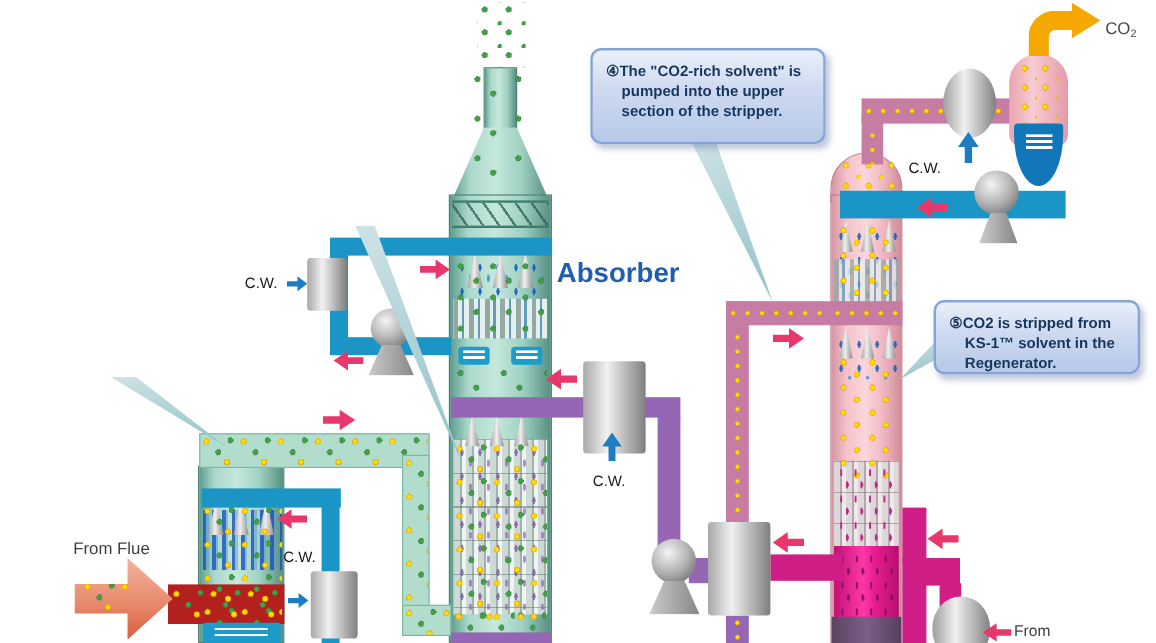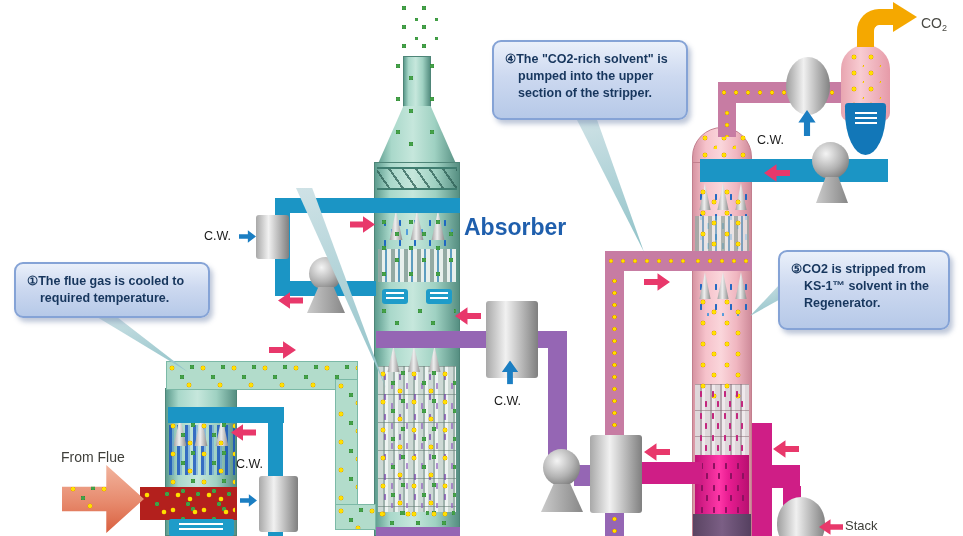--- a/index.html
+++ b/index.html
@@ -203,21 +203,21 @@
   <div class="dashd" style="left:698px;top:458px;width:48px;height:56px"></div>
   <div class="darkp" style="left:693px;top:514px;width:58px;height:22px;z-index:3"></div>
 
   <div class="pmag" style="left:752px;top:423px;width:20px;height:46px"></div>
   <div class="arr pink left" style="left:773px;top:440px;width:26px;height:18px"></div>
   <div class="pmag" style="left:752px;top:465px;width:48px;height:23px"></div>
   <div class="pmag" style="left:752px;top:487px;width:20px;height:49px"></div>
   <div class="pmag" style="left:783px;top:486px;width:18px;height:24px"></div>
   <div class="oval" style="left:777px;top:497px;width:48px;height:52px;border-radius:50% 50% 45% 45%"></div>
   <div class="arr pink left" style="left:819px;top:519px;width:24px;height:16px"></div>
-  <div class="smalllbl" style="left:845px;top:518px;font-size:13px">Stack</div>
+  <div class="smalllbl" style="left:845px;top:518px;font-size:13px">From</div>
 
   <div class="pmauve dyv" style="left:718px;top:95px;width:18px;height:42px"></div>
   <div class="pmauve dyh" style="left:718px;top:82px;width:136px;height:21px"></div>
   <div class="oval" style="left:786px;top:57px;width:44px;height:58px"></div>
   <div class="arr bluea up" style="left:794px;top:114px;width:26px;height:18px"></div>
   <div class="cw" style="left:757px;top:133px"><span>C.W.</span></div>
   <div class="pblue" style="left:700px;top:159px;width:188px;height:23px"></div>
   <div style="left:841px;top:45px;width:49px;height:76px;background:linear-gradient(90deg,#e8a5b0,#f8ccd2 40%,#e69aa8);border-radius:24px 24px 8px 8px;z-index:6"></div>
   <div class="dy" style="left:847px;top:51px;width:38px;height:58px;background-size:17px 16px;z-index:6"></div>
   <div style="left:845px;top:103px;width:41px;height:52px;background:#1277b8;border-radius:4px 4px 60% 60%/4px 4px 100% 100%;z-index:6"></div>
@@ -229,17 +229,16 @@
   <div class="ahead" style="left:893px;top:2px;width:24px;height:30px"></div>
   <div class="smalllbl" style="left:921px;top:15px;font-size:14px;color:#4a4a44">
     <span>CO</span><span class="sub">2</span>
   </div>
 
   <div class="leader" style="left:92px;top:314px;width:96px;height:58px;clip-path:polygon(0 0,22% 0,100% 100%)"></div>
   <div class="leader" style="left:296px;top:188px;width:90px;height:200px;clip-path:polygon(0 0,18% 0,100% 100%)"></div>
   <div class="leader" style="left:576px;top:118px;width:68px;height:134px;clip-path:polygon(0 0,30% 0,100% 100%)"></div>
   <div class="leader" style="left:750px;top:284px;width:30px;height:32px;clip-path:polygon(100% 0,100% 48%,0 100%)"></div>
 
-  <div class="callout" style="left:14px;top:262px;width:196px;height:56px">①The flue gas is cooled to required temperature.</div>
   <div class="callout" style="left:492px;top:40px;width:196px;height:80px">④The "CO2-rich solvent" is pumped into the upper section of the stripper.</div>
-  <div class="callout" style="left:778px;top:250px;width:172px;height:80px">⑤CO2 is stripped from KS-1™ solvent in the Regenerator.</div>
+  <div class="callout" style="left:778px;top:250px;width:172px;height:62px">⑤CO2 is stripped from KS-1™ solvent in the Regenerator.</div>
 
 </div>
 
 </body></html>

